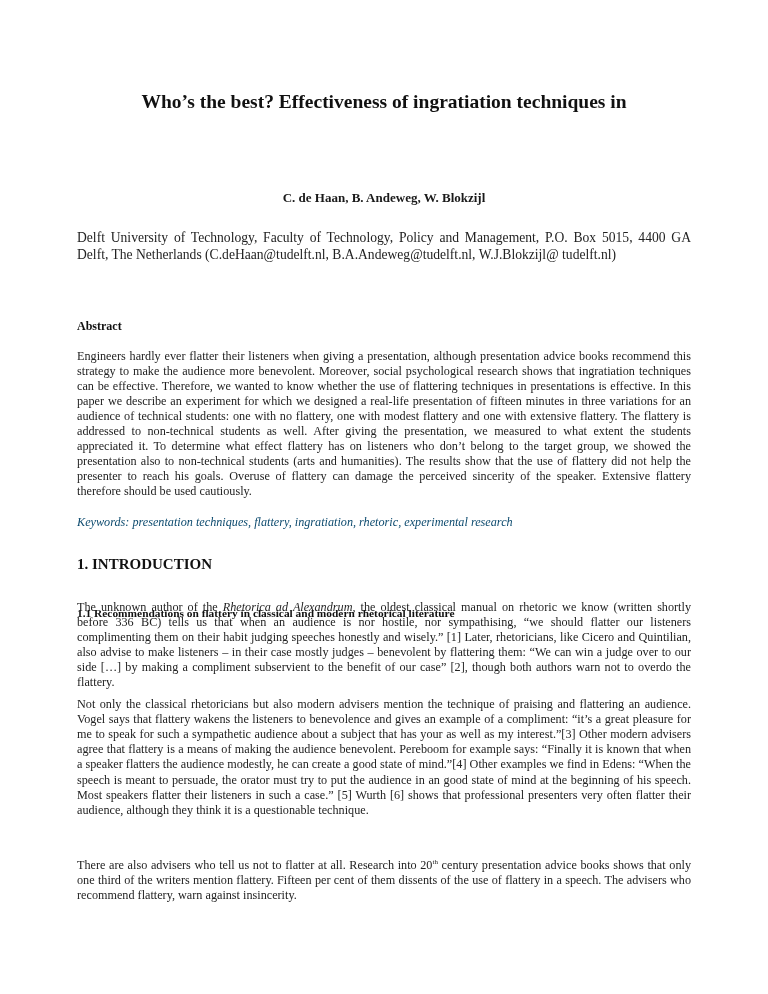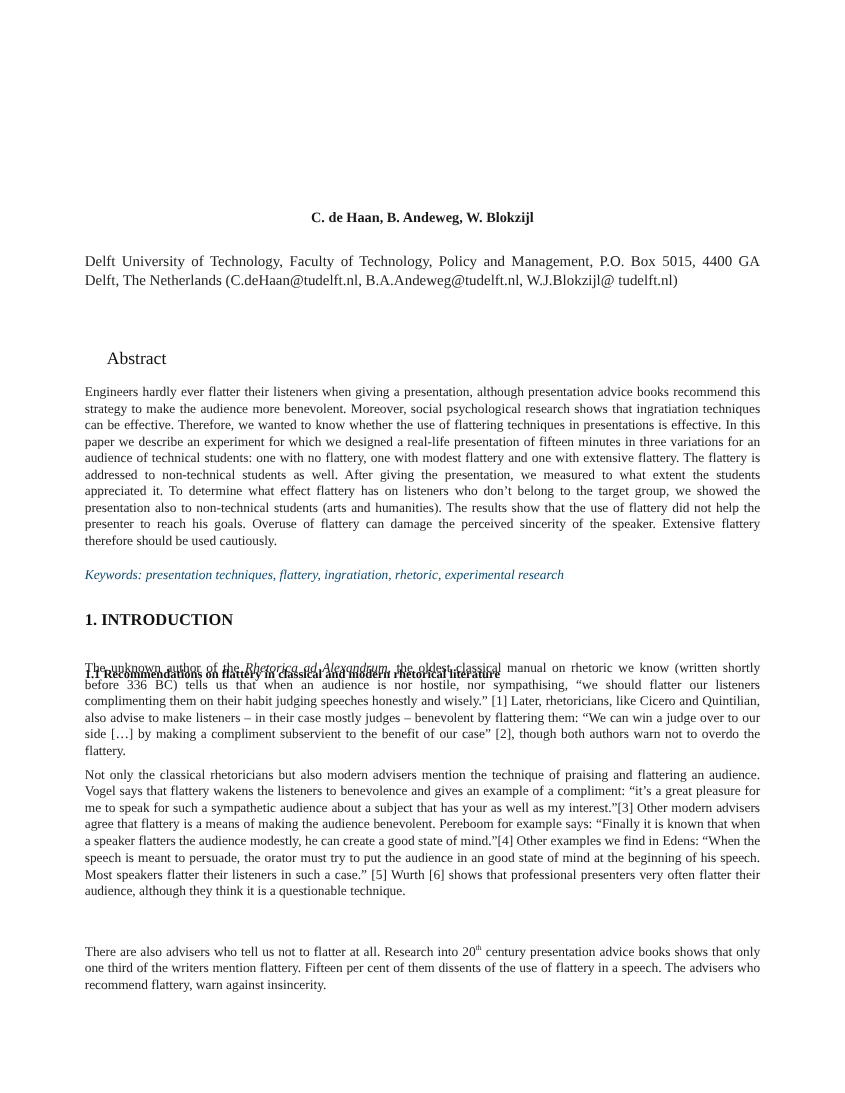--- a/index.html
+++ b/index.html
@@ -50,25 +50,24 @@
       width: 614px;
       font-size: 13.6px;
       line-height: 16.5px;
       text-align: justify;
       color: #222;
     }
     .abstract-heading {
       position: absolute;
       top: 320px;
       left: 0;
-      font-weight: normal;
-      font-size: 16px;
+      font-weight: bold;
+      font-size: 12px;
       line-height: 13px;
       color: #111;
-      margin-left: 20px;
     }
     .abstract-body {
       position: absolute;
       top: 349px;
       left: 0;
       width: 614px;
       font-size: 12.2px;
       line-height: 15.05px;
       text-align: justify;
       color: #222;
@@ -124,20 +123,21 @@
       vertical-align: super;
     }
     em { font-style: italic; }
   </style>
 </head>
 <body>
 
 <div class="page">
 
   <div class="title">
+    <div>Who’s the best? Effectiveness of ingratiation techniques in</div>
   </div>
 
   <div class="authors">C. de Haan, B. Andeweg, W. Blokzijl</div>
 
   <div class="affiliation">Delft University of Technology, Faculty of Technology, Policy and Management, P.O. Box 5015, 4400 GA Delft, The Netherlands (C.deHaan@tudelft.nl, B.A.Andeweg@tudelft.nl, W.J.Blokzijl@ tudelft.nl)</div>
 
   <div class="abstract-heading">Abstract</div>
 
   <div class="abstract-body">Engineers hardly ever flatter their listeners when giving a presentation, although presentation advice books recommend this strategy to make the audience more benevolent. Moreover, social psychological research shows that ingratiation techniques can be effective. Therefore, we wanted to know whether the use of flattering techniques in presentations is effective. In this paper we describe an experiment for which we designed a real-life presentation of fifteen minutes in three variations for an audience of technical students: one with no flattery, one with modest flattery and one with extensive flattery. The flattery is addressed to non-technical students as well. After giving the presentation, we measured to what extent the students appreciated it. To determine what effect flattery has on listeners who don’t belong to the target group, we showed the presentation also to non-technical students (arts and humanities). The results show that the use of flattery did not help the presenter to reach his goals. Overuse of flattery can damage the perceived sincerity of the speaker. Extensive flattery therefore should be used cautiously.</div>
 

